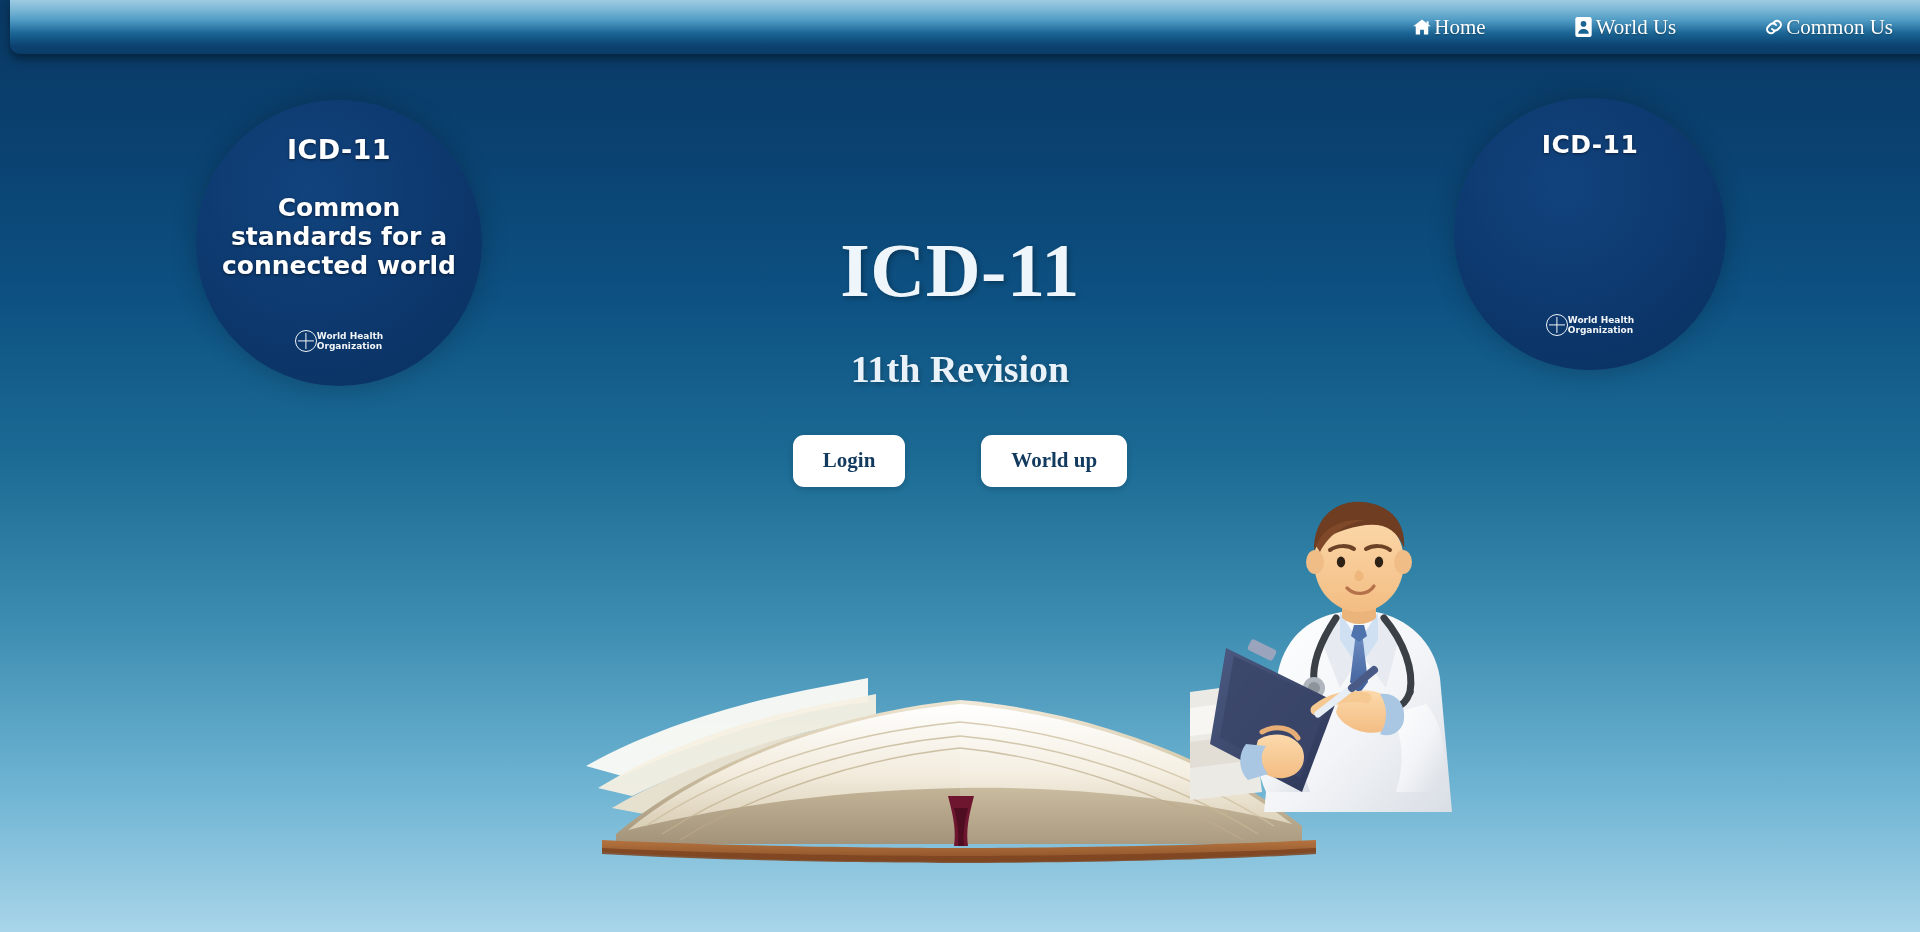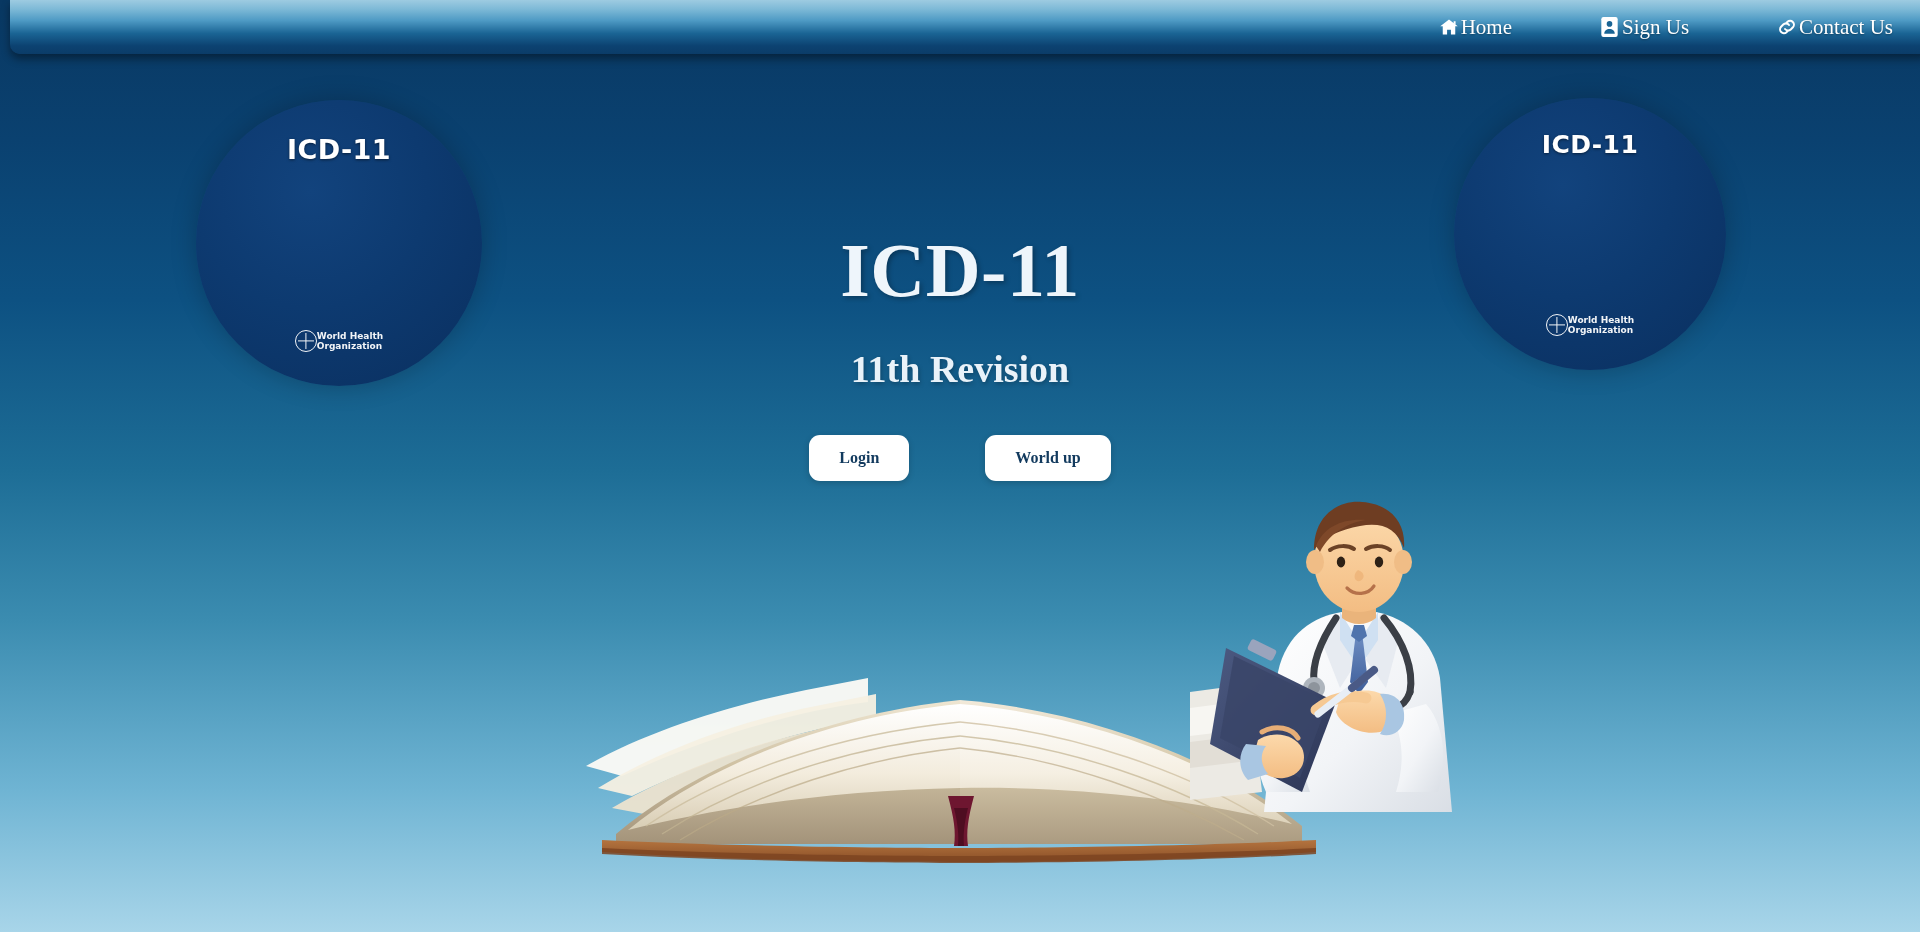--- a/index.html
+++ b/index.html
@@ -206,21 +206,21 @@
   }
 
   .btn {
     background: #ffffff;
     border: none;
     border-radius: 11px;
     padding: 14px 30px;
     min-width: 86px;
     font-family: "Liberation Serif", serif;
     font-weight: bold;
-    font-size: 16px;
+    font-size: 21px;
     color: #123a5e;
     cursor: pointer;
     box-shadow: 0 2px 6px rgba(0,0,0,0.18);
     line-height: 1.12;
     text-align: center;
   }
 
   
   .book {
     position: absolute;
@@ -257,40 +257,43 @@
     </a>
 
     <a class="nav-link" href="#">
       <span class="nav-icon">
         <svg width="17" height="20" viewBox="0 0 18 22" fill="#ffffff">
           <rect x="0" y="0" width="18" height="22" rx="2.4"></rect>
           <circle cx="9" cy="7.6" r="3.1" fill="#1a6494"></circle>
           <path d="M3.2 18.4c0-3.2 2.6-5.2 5.8-5.2s5.8 2 5.8 5.2H3.2z" fill="#1a6494"></path>
         </svg>
       </span>
-      <span>Sign Us</span>
+      <span>World Us</span>
     </a>
 
     <a class="nav-link" href="#">
       <span class="nav-icon">
         <svg width="20" height="20" viewBox="0 0 24 24" fill="none" stroke="#ffffff" stroke-width="2.4" stroke-linecap="round">
           <path d="M9.6 14.4a4.6 4.6 0 0 0 6.9.5l2.6-2.6a4.6 4.6 0 0 0-6.5-6.5l-1.5 1.5"></path>
           <path d="M14.4 9.6a4.6 4.6 0 0 0-6.9-.5l-2.6 2.6a4.6 4.6 0 0 0 6.5 6.5l1.5-1.5"></path>
         </svg>
       </span>
-      <span>Contact Us</span>
+      <span>Common Us</span>
     </a>
 
   </div>
 </nav>
 
 <div class="stage">
 
   <div class="badge badge-left">
     <div class="badge-code">ICD-11</div>
+    <div class="badge-tagline" style="white-space: pre-line;">Common
+standards for a
+connected world</div>
     <div class="who-logo">
       <span class="who-mark"></span>
       <span class="who-name">World Health
 Organization</span>
     </div>
   </div>
 
   <div class="badge badge-right">
     <div class="badge-code">ICD-11</div>
     <div class="who-logo">

